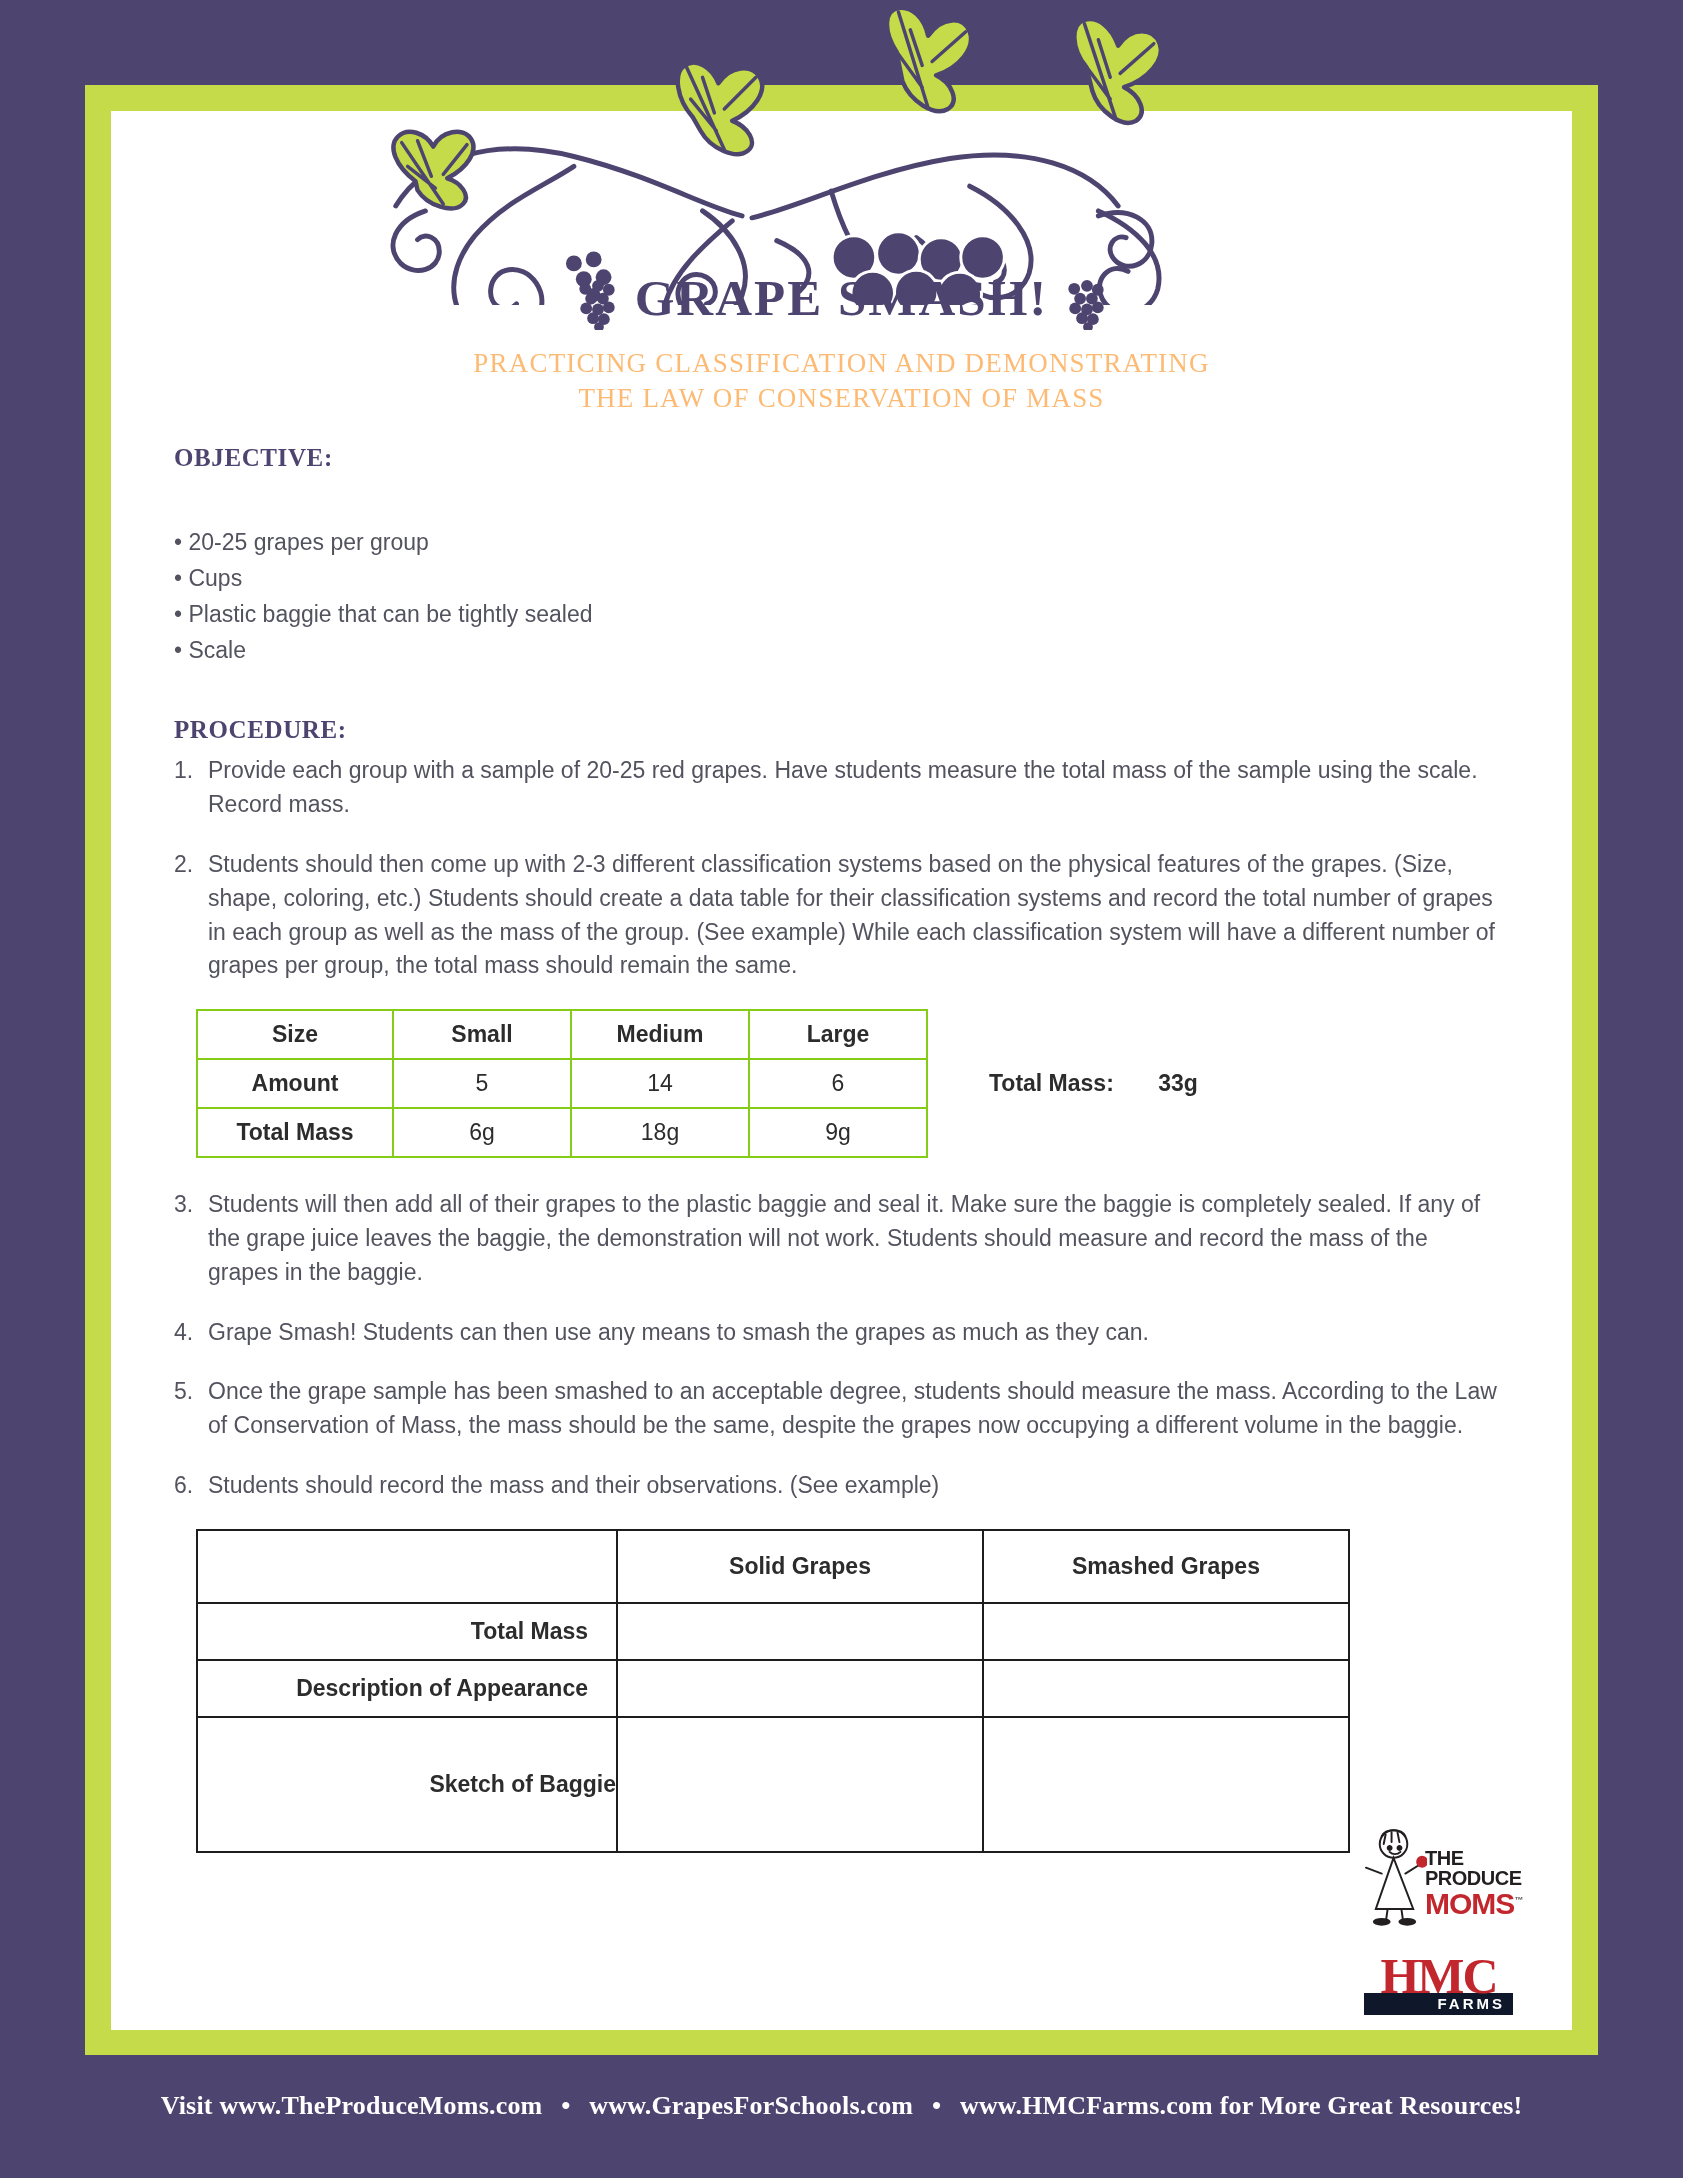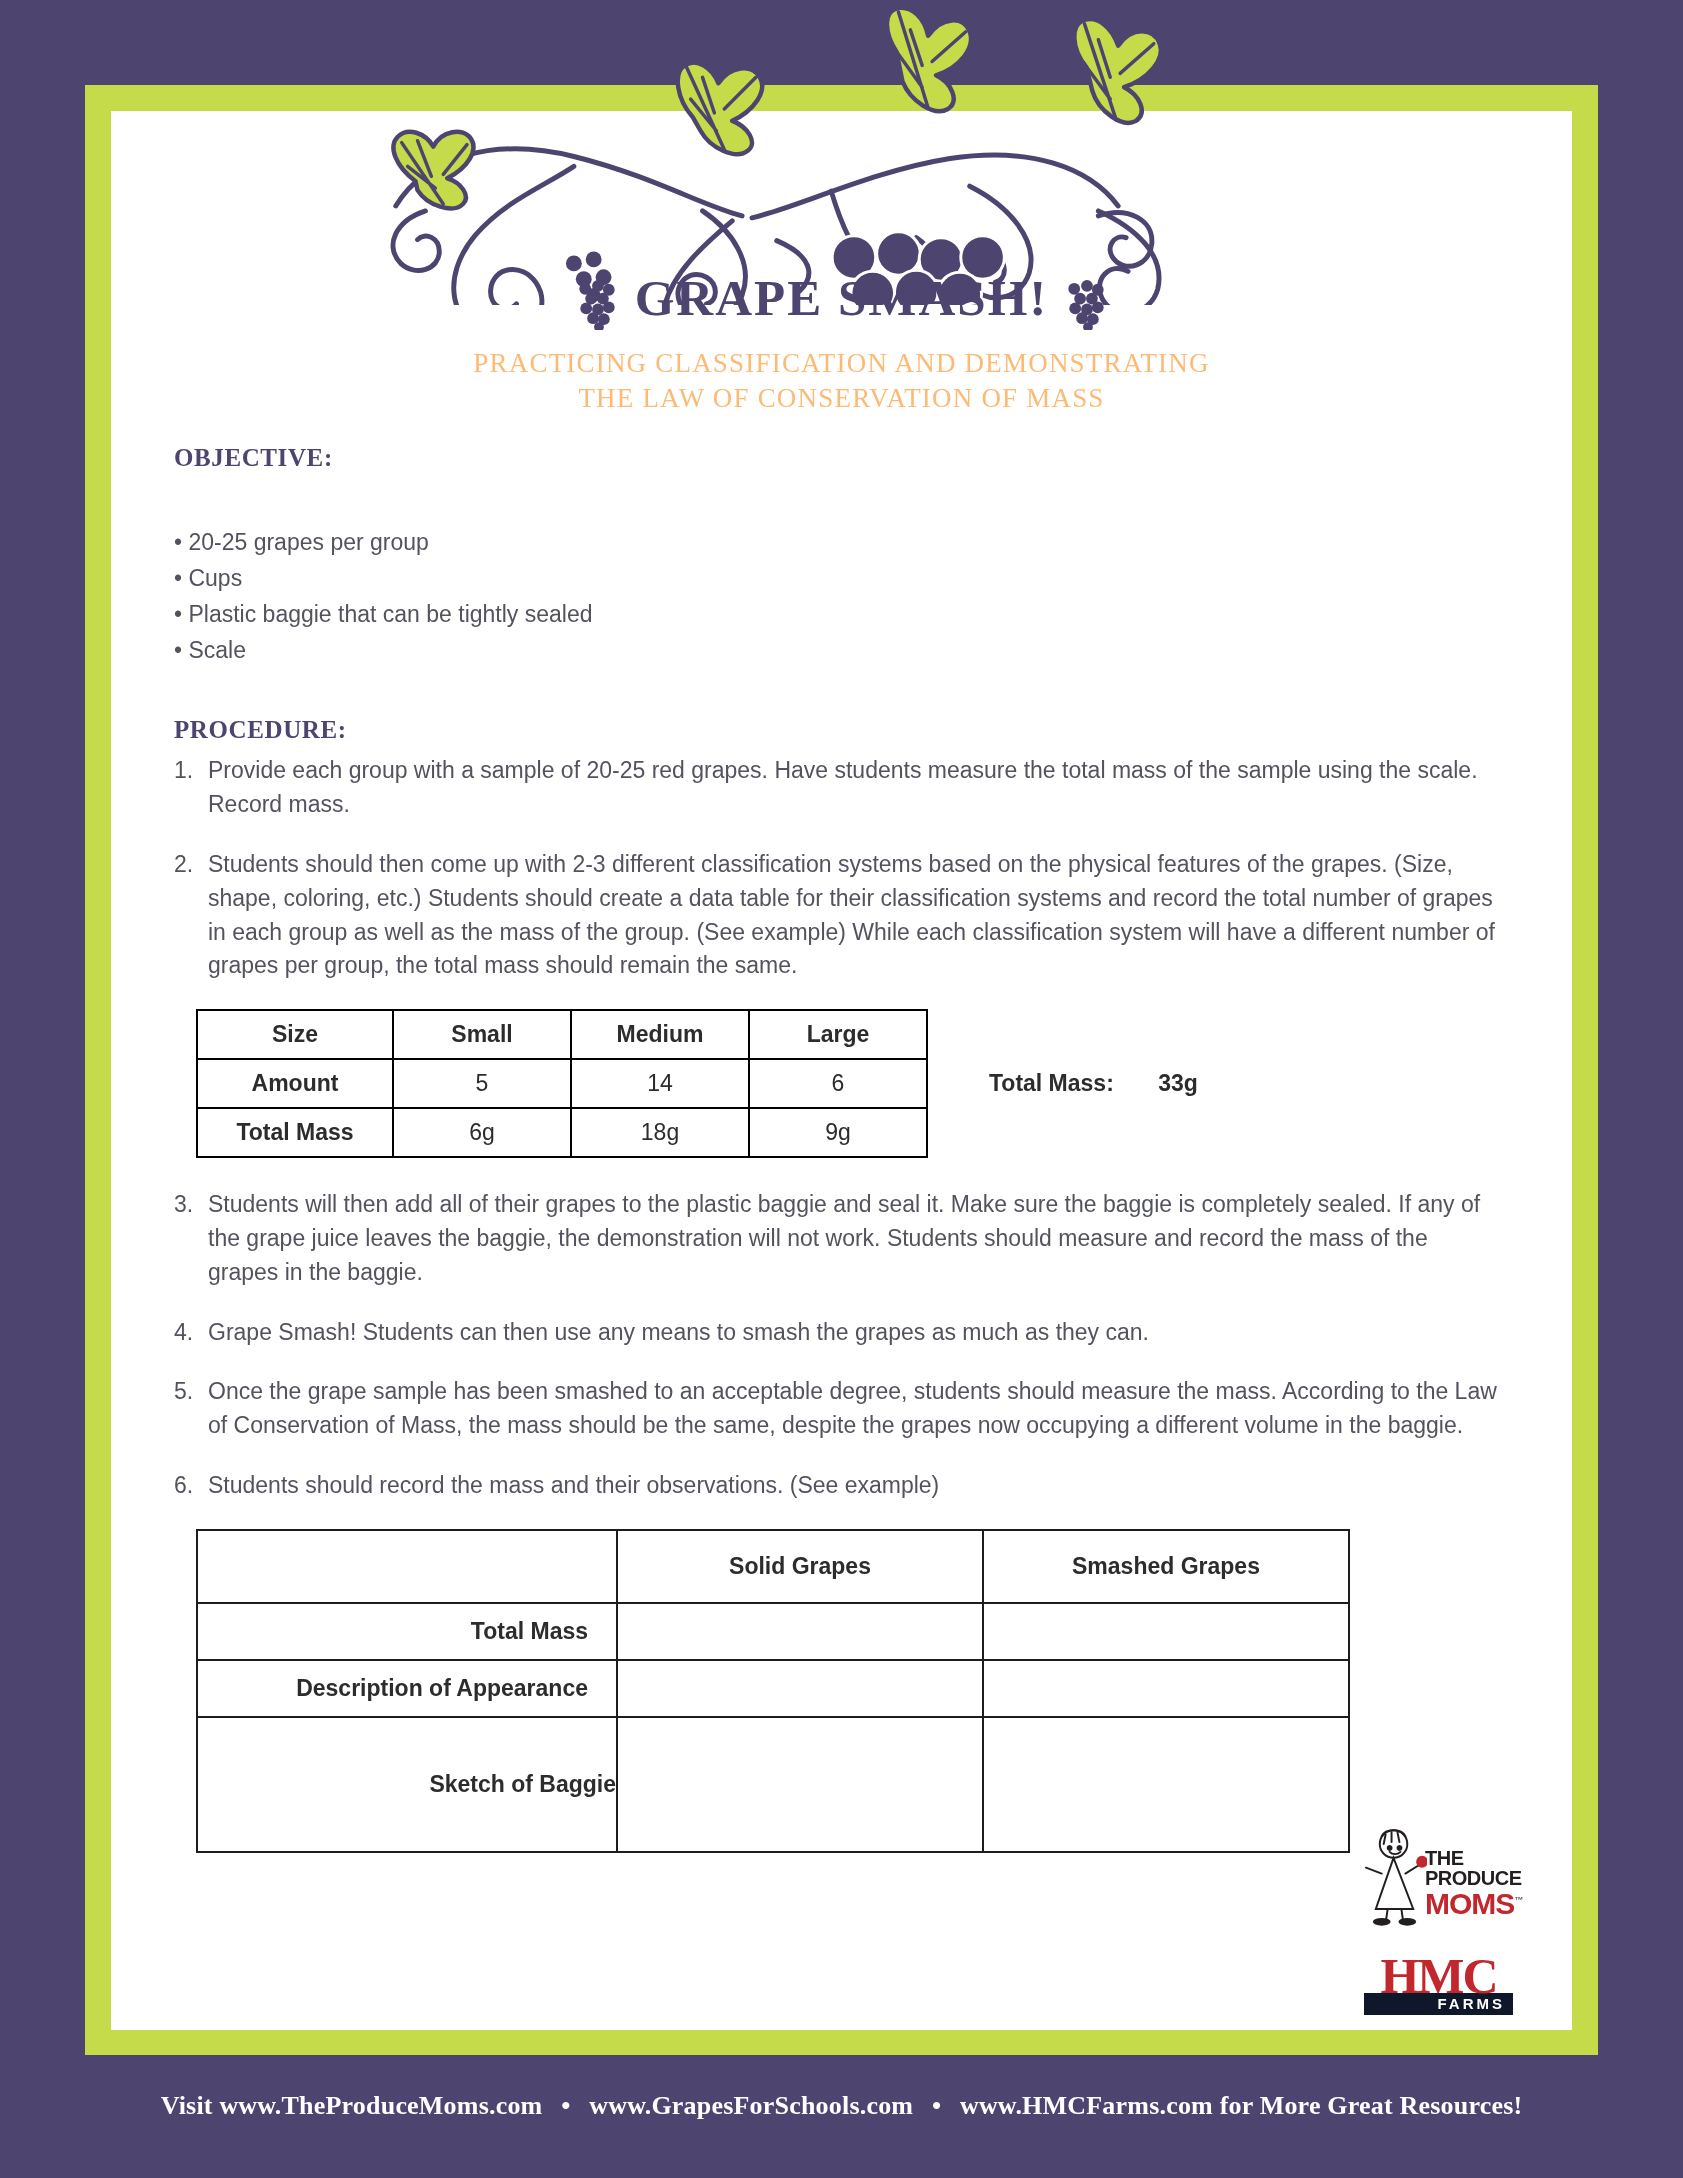--- a/index.html
+++ b/index.html
@@ -127,21 +127,21 @@
     display: flex;
     align-items: center;
     margin: 6px 0 30px 22px;
   }
   table.data {
     border-collapse: collapse;
     font-size: 23px;
     color: #2c2c2c;
   }
   table.data td {
-    border: 2px solid #000000;
+    border: 2px solid #84cc16;
     text-align: center;
     padding: 10px 0;
     font-weight: 500;
   }
   #t1 td { height: 48px; }
   #t1 td.c0 { width: 196px; }
   #t1 td.c1, #t1 td.c2, #t1 td.c3 { width: 178px; }
   #t1 .hdr { font-weight: 600; }
   #t1 .rowlabel { font-weight: 600; }
   .total-mass-note {

